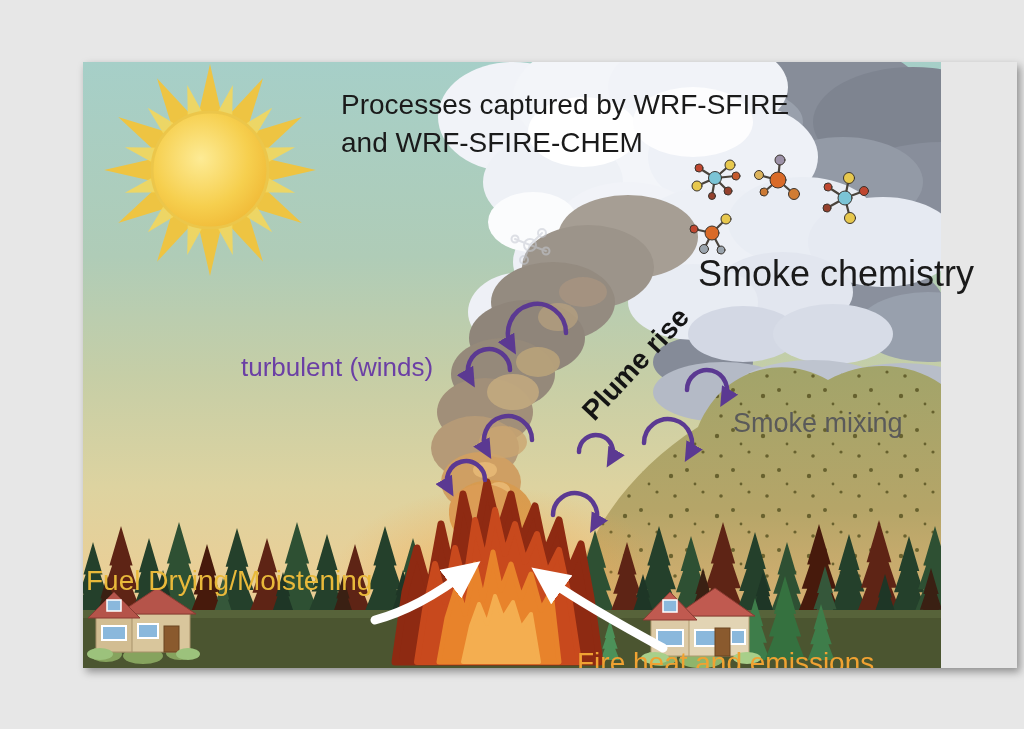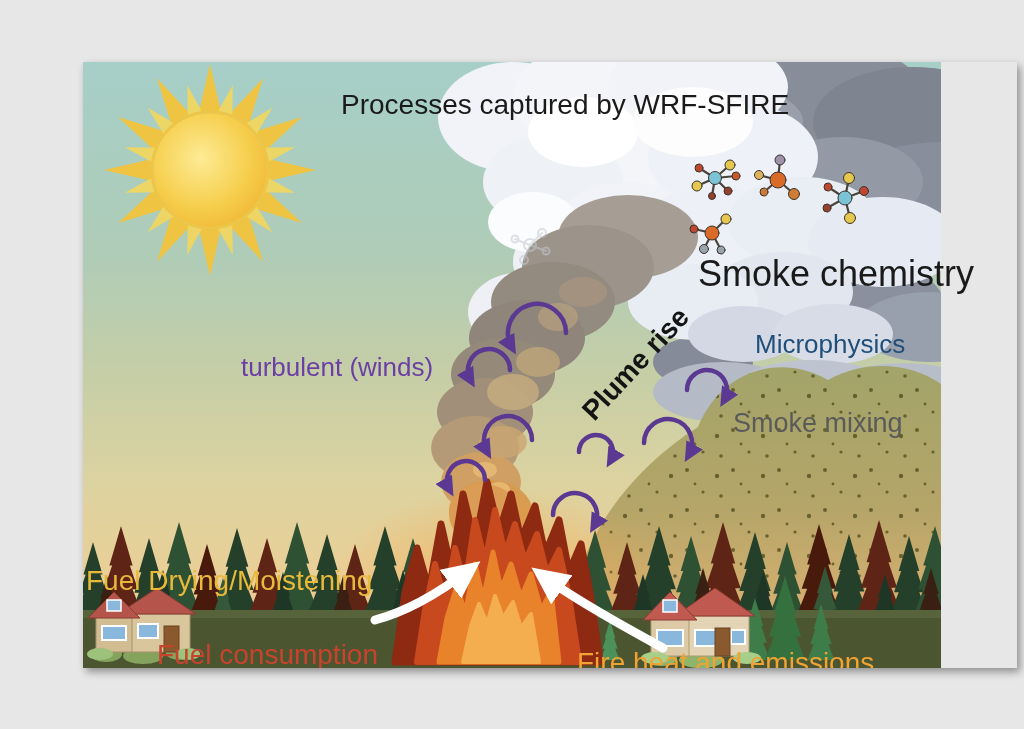--- a/index.html
+++ b/index.html
@@ -354,24 +354,23 @@
       <circle cx="12" cy="-12" r="4" fill="none" stroke="#c5c9d2" stroke-width="2"></circle>
       <circle cx="16" cy="6" r="3.5" fill="none" stroke="#c5c9d2" stroke-width="2"></circle>
       <circle cx="-6" cy="15" r="4" fill="none" stroke="#c5c9d2" stroke-width="2"></circle>
       <circle cx="-15" cy="-6" r="3.5" fill="none" stroke="#c5c9d2" stroke-width="2"></circle>
     </g>
   </g>
 </svg>
 
   <div class="lbl title">
     <div>Processes captured by WRF-SFIRE</div>
+    <div>and WRF-SFIRE-CHEM</div>
   </div>
   <div class="lbl smoke-chem">Smoke chemistry</div>
-  <div class="lbl microphys">Microphysics</div>
   <div class="lbl plume">Plume rise</div>
   <div class="lbl smoke-shade">Smoke mixing</div>
   <div class="lbl turb">
     <div>turbulent (winds)</div>
   </div>
   <div class="lbl fuel-dry">Fuel Drying/Moistening</div>
-  <div class="lbl fuel-con">Fuel consumption</div>
   <div class="lbl fire-heat">Fire heat and emissions</div>
 </div>
 
 </body></html>

